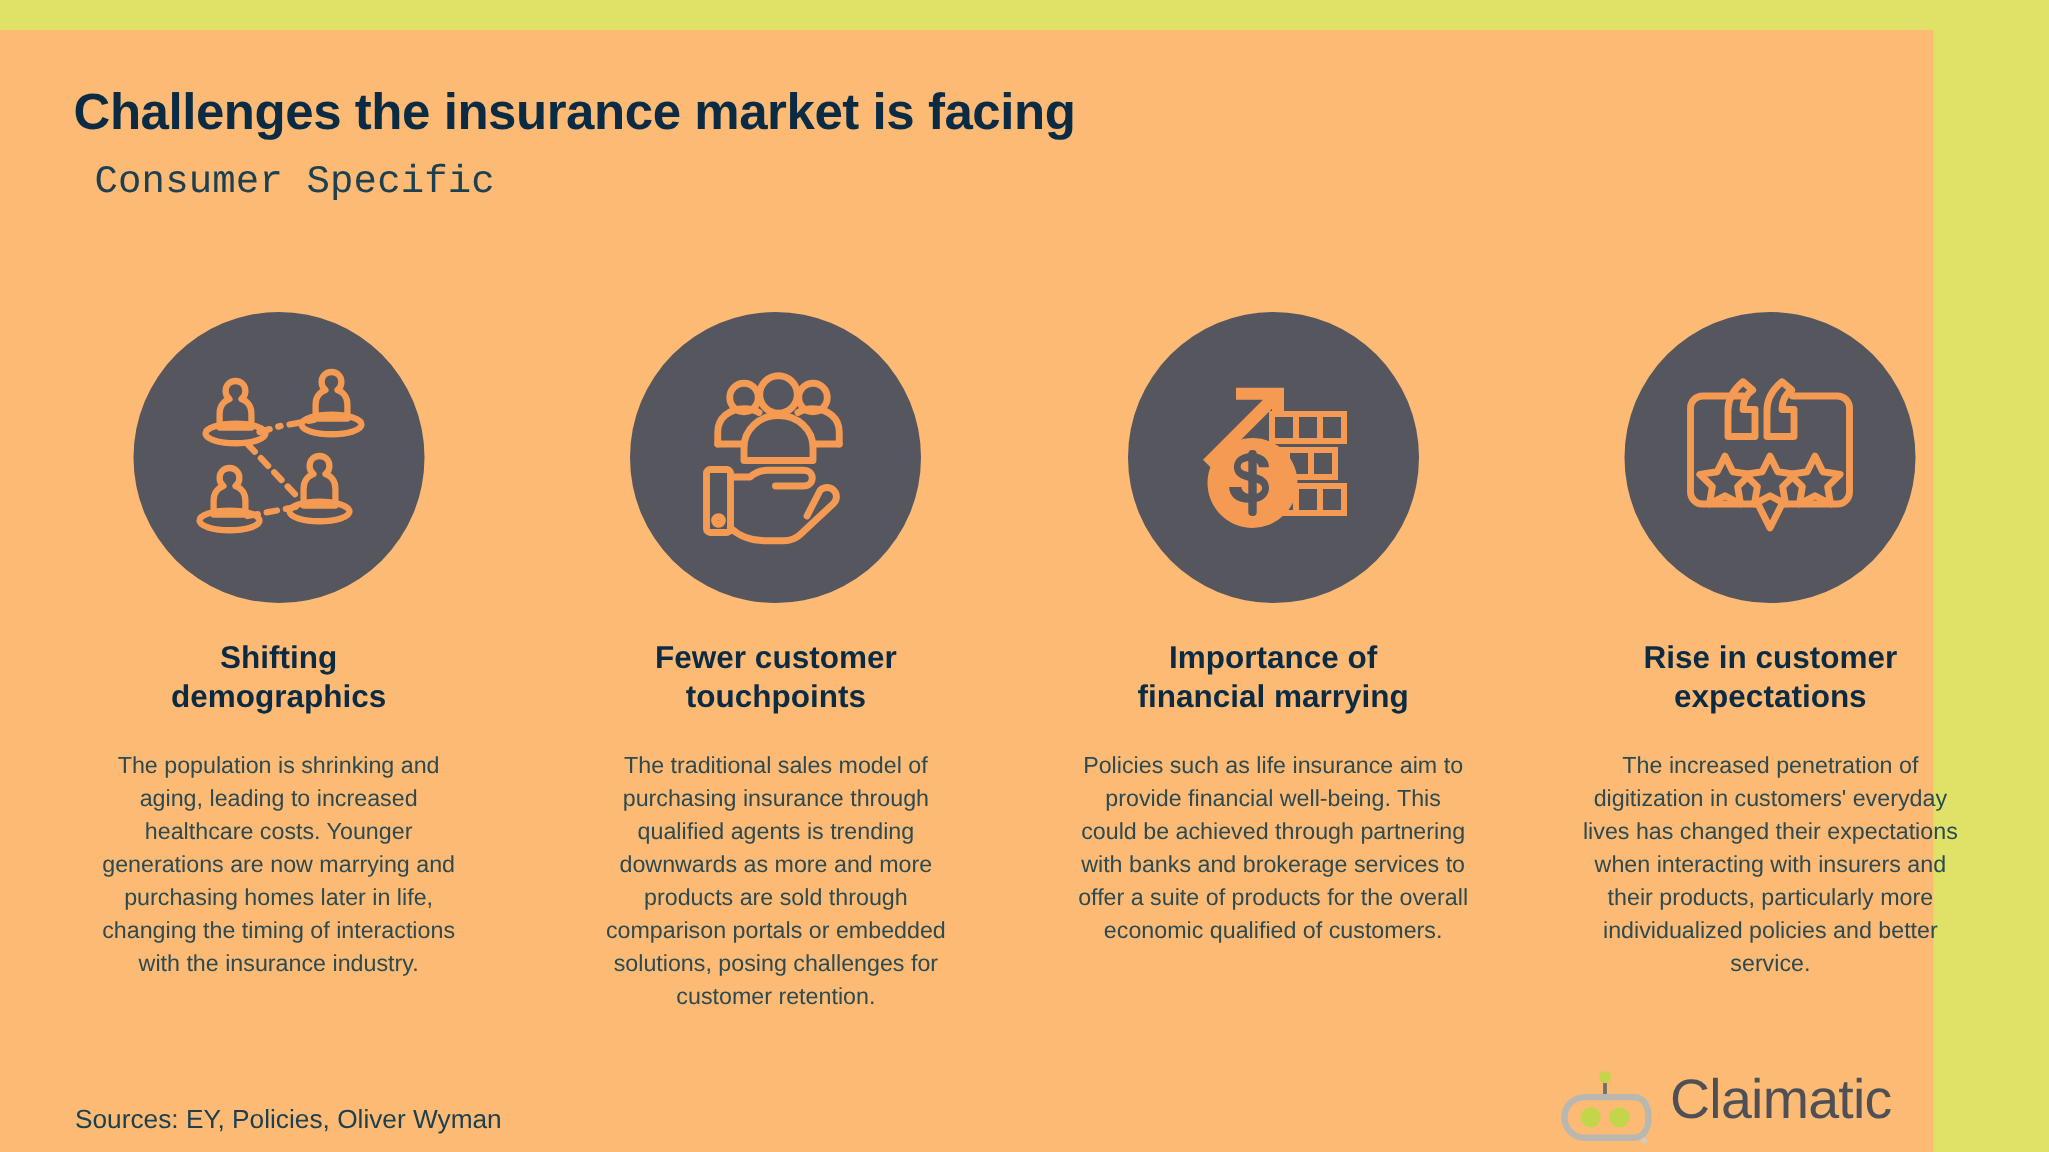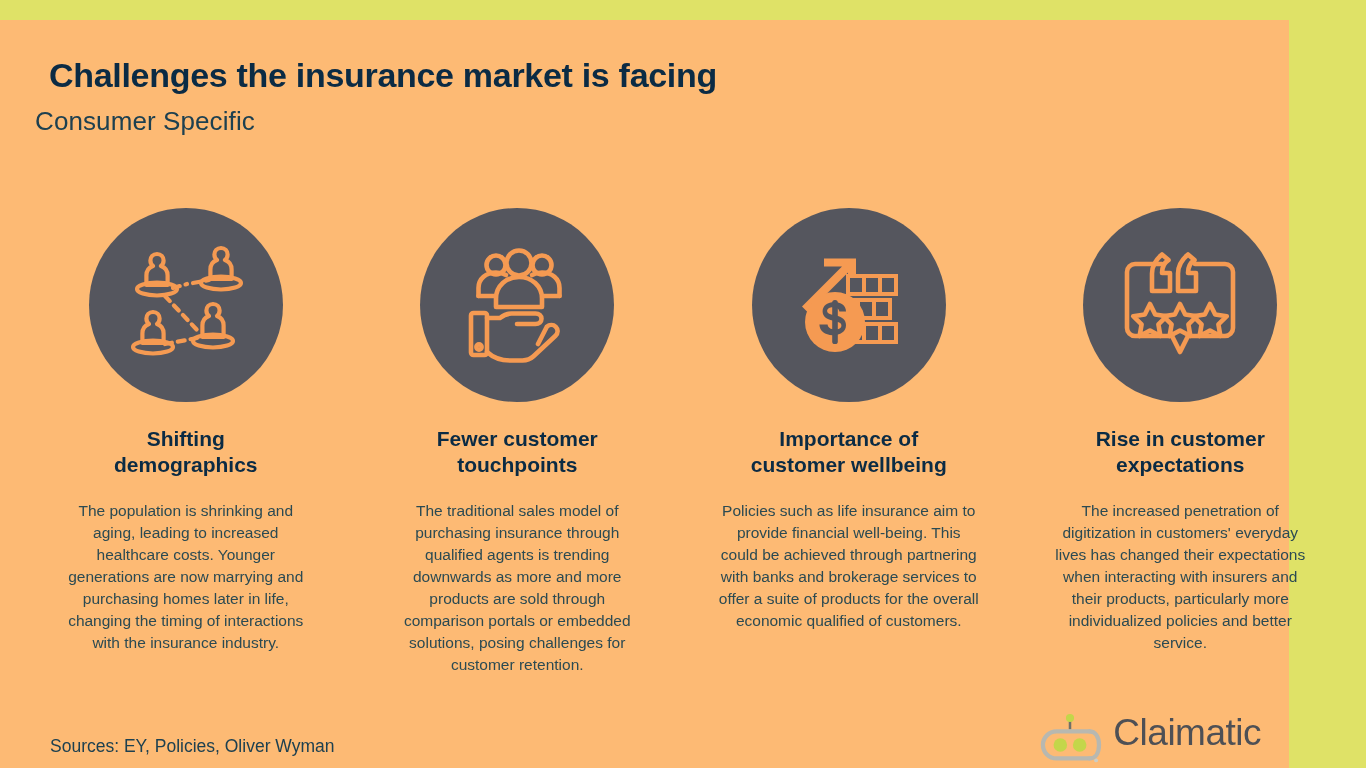--- a/index.html
+++ b/index.html
@@ -27,27 +27,28 @@
     left: 49px;
     top: 36px;
     font-size: 34px;
     font-weight: bold;
     color: #0b2b44;
     letter-spacing: -0.3px;
     white-space: nowrap;
   }
   .subtitle {
     position: absolute;
-    left: 35px;
+    left: 63px;
     top: 86px;
     font-size: 26px;
     font-weight: normal;
     color: #1d4050;
     letter-spacing: 0.1px;
     white-space: nowrap;
+    font-family: Liberation Mono, monospace;
   }
   .cards {
     position: absolute;
     left: 42px;
     top: 188px;
     width: 1282px;
     display: flex;
     flex-direction: row;
     justify-content: space-between;
     gap: 44px;
@@ -209,21 +210,21 @@
           </g>
 
           <circle cx="51" cy="82" r="30"></circle>
           <g fill="#55565e">
             <rect x="48.2" y="60" width="5.6" height="44" rx="2.6"></rect>
             <path d="M62 71.5c0-6-5.2-9.5-11.6-9.5-6.6 0-11.8 3.6-11.8 9.3 0 5.4 4.2 8 10 9.3l3.8.9c3.4.8 5 1.8 5 3.9 0 2.5-2.6 4.1-6.6 4.1-4.2 0-7-1.9-7.2-4.9h-8.2c.2 6.6 5.6 10.6 13.2 10.6 7.8 0 13.4-3.6 13.4-9.9 0-5.6-4-8.3-10.2-9.7l-3.8-.9c-3.2-.7-4.9-1.8-4.9-3.7 0-2.2 2.4-3.7 6-3.7 3.6 0 6 1.6 6.2 4.2H62z"></path>
           </g>
         </svg>
       </div>
       <div class="card-title">Importance of
-customer wellbeing</div>
+financial marrying</div>
       <div class="card-body">Policies such as life insurance aim to provide financial well-being. This could be achieved through partnering with banks and brokerage services to offer a suite of products for the overall economic qualified of customers.</div>
     </div>
 
     <div class="card">
       <div class="icon-circle">
         <svg width="126" height="126" viewBox="0 0 126 126" fill="none" stroke="#f59a52" stroke-width="4.6" stroke-linecap="round" stroke-linejoin="round">
 
           <path d="M45 22H18c-4.4 0-8 3.6-8 8v56c0 4.4 3.6 8 8 8h37l8 16 8-16h37c4.4 0 8-3.6 8-8V30c0-4.4-3.6-8-8-8H78"></path>
 
           <path d="M45 12.5c-6 5-10 11-10 19v17.5h18V31H45c0-6 2.5-10.5 6.5-13L45 12.5z"></path>

